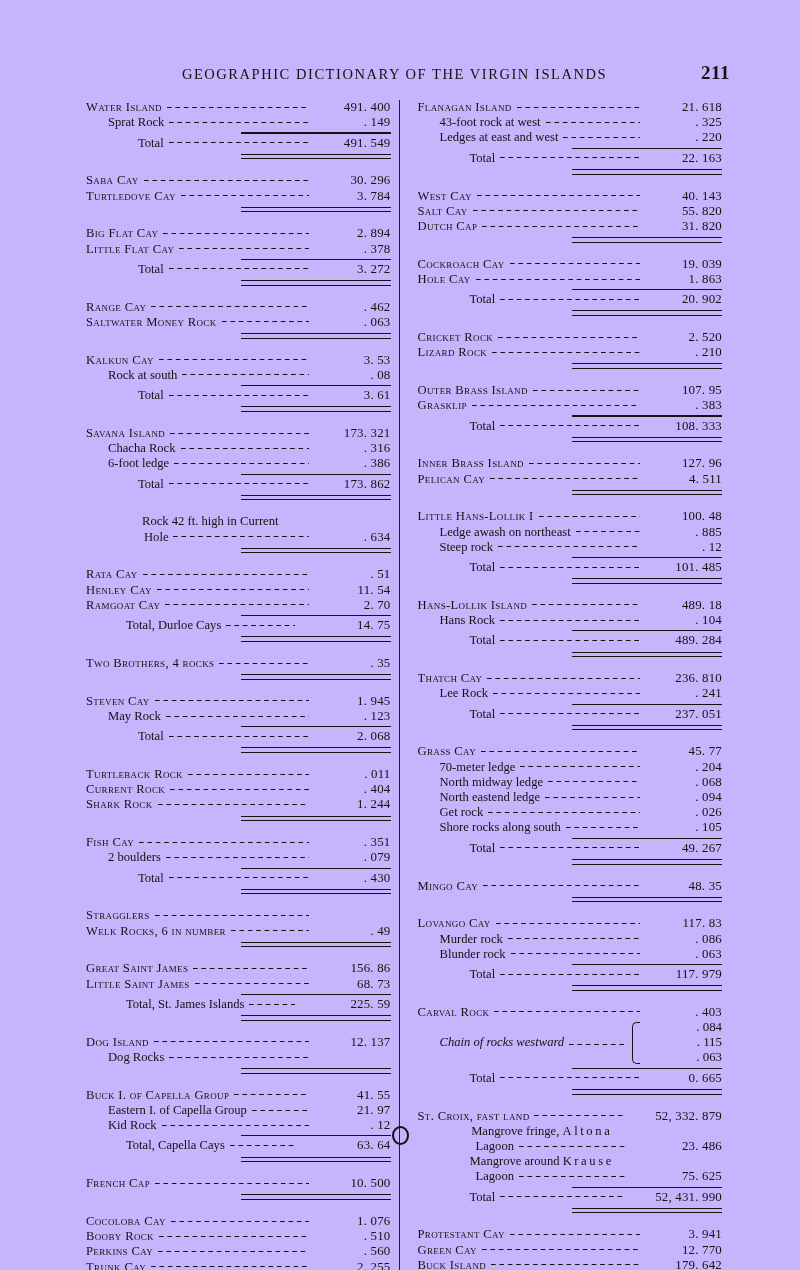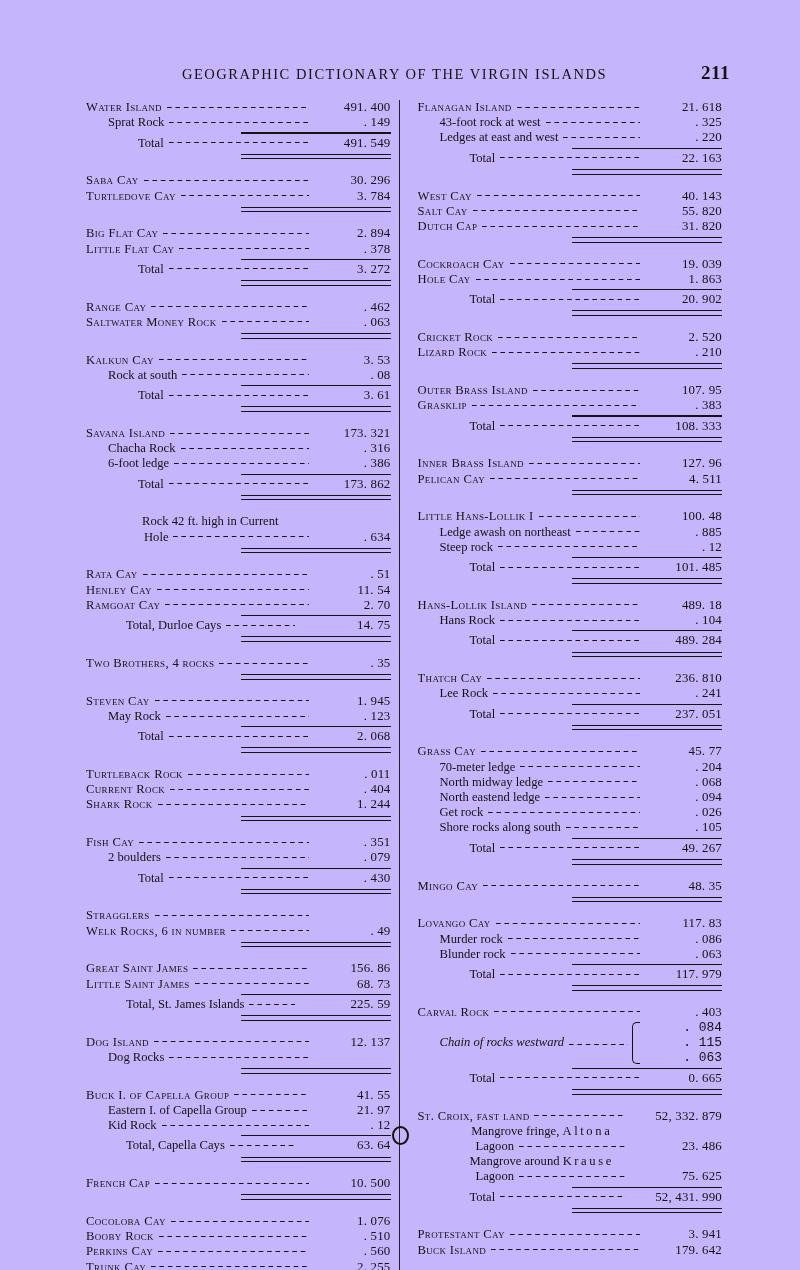--- a/index.html
+++ b/index.html
@@ -176,21 +176,20 @@
     left:1px;top:2px;bottom:2px;width:7px;
     border:1.3px solid #15130f;
     border-right:none;
     border-radius:5px 0 0 5px;
   }
   .brace-vals{
     flex:0 0 auto;
     width:74px;
     text-align:right;
     padding-left:6px;
-    font-family:Liberation Mono, monospace;
   }
   .brace-vals span{display:block;font-size:12.9px;}
 
   
   .spaced{letter-spacing:2.6px;}
 
   
   .ornament{
     position:absolute;
     left:0;top:1126px;width:800px;
@@ -1141,20 +1140,27 @@
         <div class="group">
           <div class="row">
             <div class="label">
               <span class="txt sc">Protestant Cay</span>
               <span class="leader"></span>
             </div>
             <span class="val">3. 941</span>
           </div>
           <div class="row">
             <div class="label">
+              <span class="txt sc">Green Cay</span>
+              <span class="leader"></span>
+            </div>
+            <span class="val">12. 770</span>
+          </div>
+          <div class="row">
+            <div class="label">
               <span class="txt sc">Buck Island</span>
               <span class="leader"></span>
             </div>
             <span class="val">179. 642</span>
           </div>
         </div>
       </div>
   </div>
 
   <div class="ornament">

